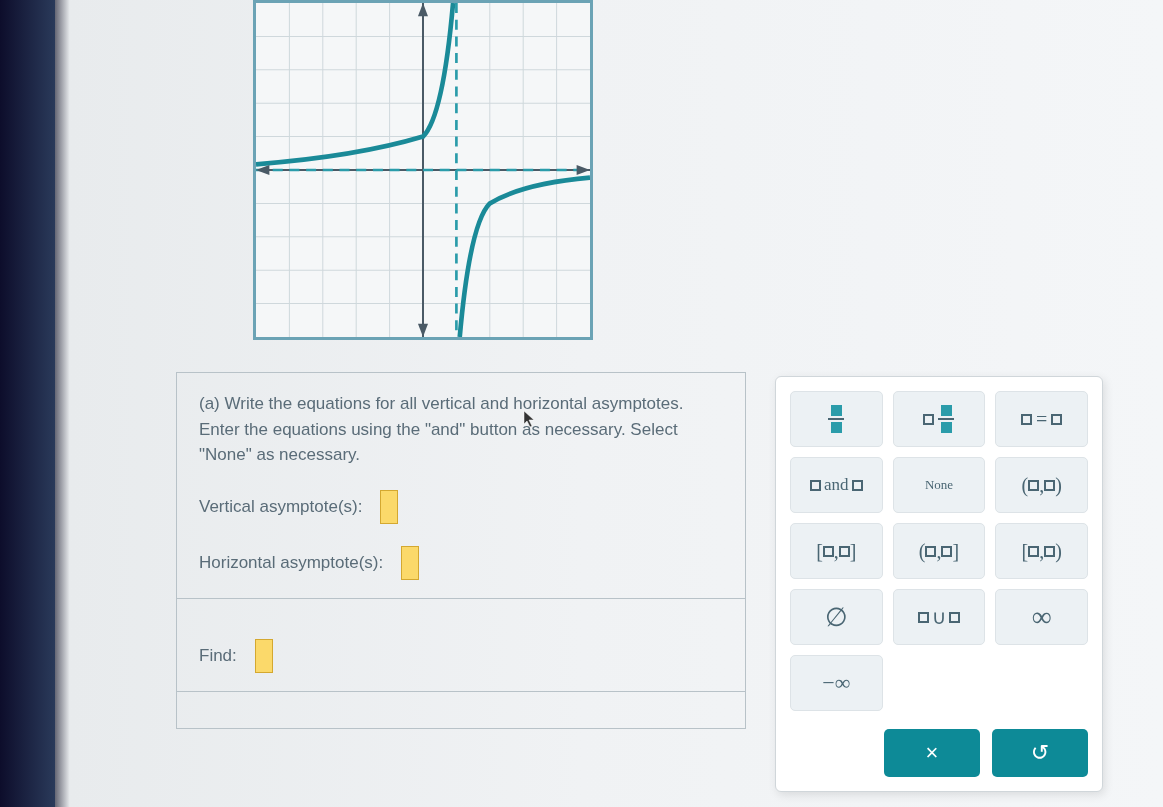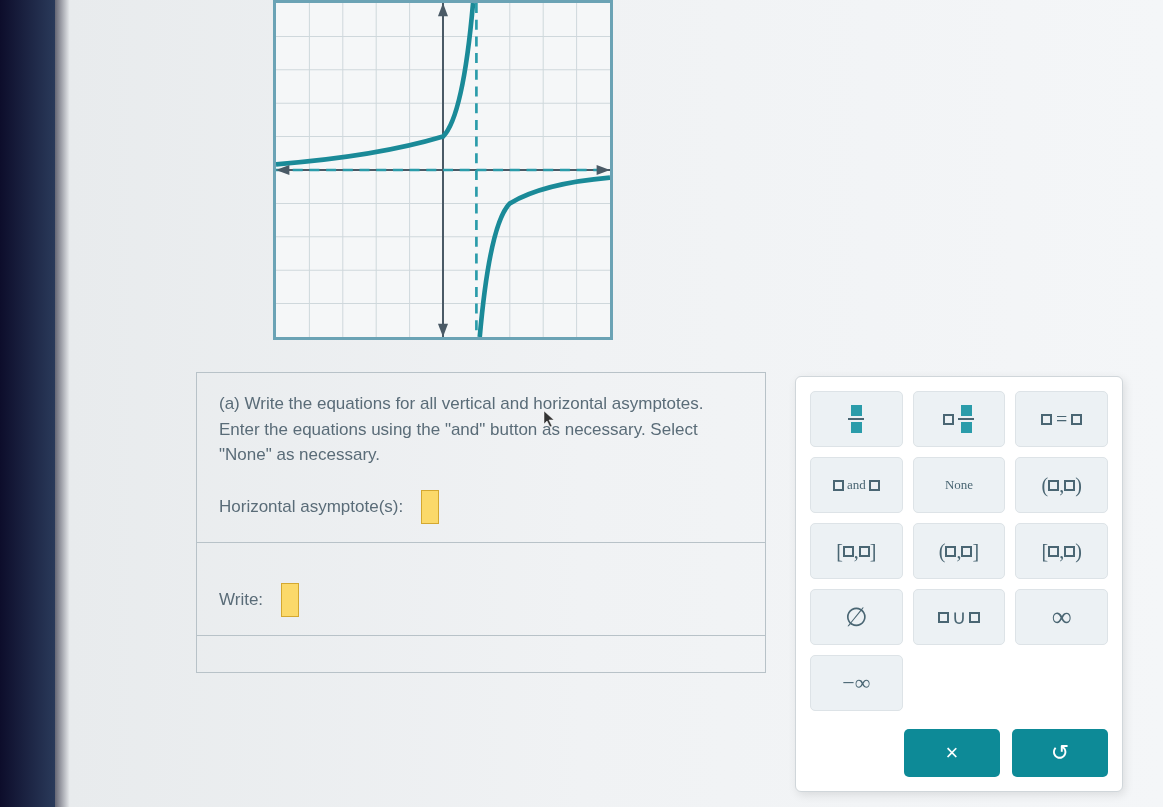--- a/index.html
+++ b/index.html
@@ -4,21 +4,21 @@
 <style>
 * { box-sizing: border-box; margin: 0; padding: 0; }
 body {
   width: 1163px; height: 807px;
   background: linear-gradient(to right, #1a1a2e 0%, #1a1a2e 4%, #e8ebed 6%, #f0f2f4 50%, #f4f6f8 100%);
   font-family: Verdana, Geneva, sans-serif;
   overflow: hidden;
   position: relative;
 }
 .edge-left { position:absolute; left:0; top:0; width:55px; height:807px; background: linear-gradient(to right, #0d0d2b, #2a3a5a); }
-.page { position:absolute; left:68px; top:0; width:1001px; height:807px; }
+.page { position:absolute; left:48px; top:0; width:1001px; height:807px; }
 
 .graph-box {
   position:absolute; left:205px; top:0; width:340px; height:340px;
   border:3px solid #6ba3b5; background:#f5f7f8;
 }
 .graph-inner { width:100%; height:100%; }
 
 .q-table {
   position:absolute; left:128px; top:372px; width:570px;
   border:1px solid #b8c2c8;
@@ -107,27 +107,31 @@
       <polygon points="-5,0 -4.6,-0.15 -4.6,0.15" fill="#4a5a66"></polygon>
       <polygon points="0,-5 -0.15,-4.6 0.15,-4.6" fill="#4a5a66"></polygon>
       <polygon points="0,5 -0.15,4.6 0.15,4.6" fill="#4a5a66"></polygon>
     </svg>
   </div>
 
   <div class="q-table">
     <div class="q-cell">
       <div class="q-text">(a) Write the equations for all vertical and horizontal asymptotes. Enter the equations using the "and" button as necessary. Select "None" as necessary.</div>
       <div class="q-sub">
+        <span class="q-sub-label">Vertical asymptote(s):</span>
+        <span class="ans-box"></span>
+      </div>
+      <div class="q-sub">
         <span class="q-sub-label">Horizontal asymptote(s):</span>
         <span class="ans-box"></span>
       </div>
     </div>
     <div class="q-cell">
       <div class="q-sub">
-        <span class="q-sub-label">Write:</span>
+        <span class="q-sub-label">Find:</span>
         <span class="ans-box"></span>
       </div>
     </div>
     <div class="q-cell">
       
     </div>
   </div>
 
   <div class="toolbox">
     <div class="tool-grid">
@@ -146,21 +150,21 @@
               <span class="bar"></span>
               <span class="sq-teal"></span>
             </span>
           </span>
       </div>
       <div class="tool-btn">
         <span class="sq"></span>
           <span style="margin:0 4px">=</span>
           <span class="sq"></span>
       </div>
-      <div class="tool-btn" style="font-size:13px;align-items:center;">
+      <div class="tool-btn" style="font-size:17px;align-items:center;">
         <span class="sq"></span>
           <span style="margin:0 3px;font-family:Verdana">and</span>
           <span class="sq"></span>
       </div>
       <div class="tool-btn" style="font-size:13px;font-family:Verdana">None</div>
       <div class="tool-btn">
         (<span class="sq"></span>,<span class="sq"></span>)
       </div>
       <div class="tool-btn">
         [<span class="sq"></span>,<span class="sq"></span>]

